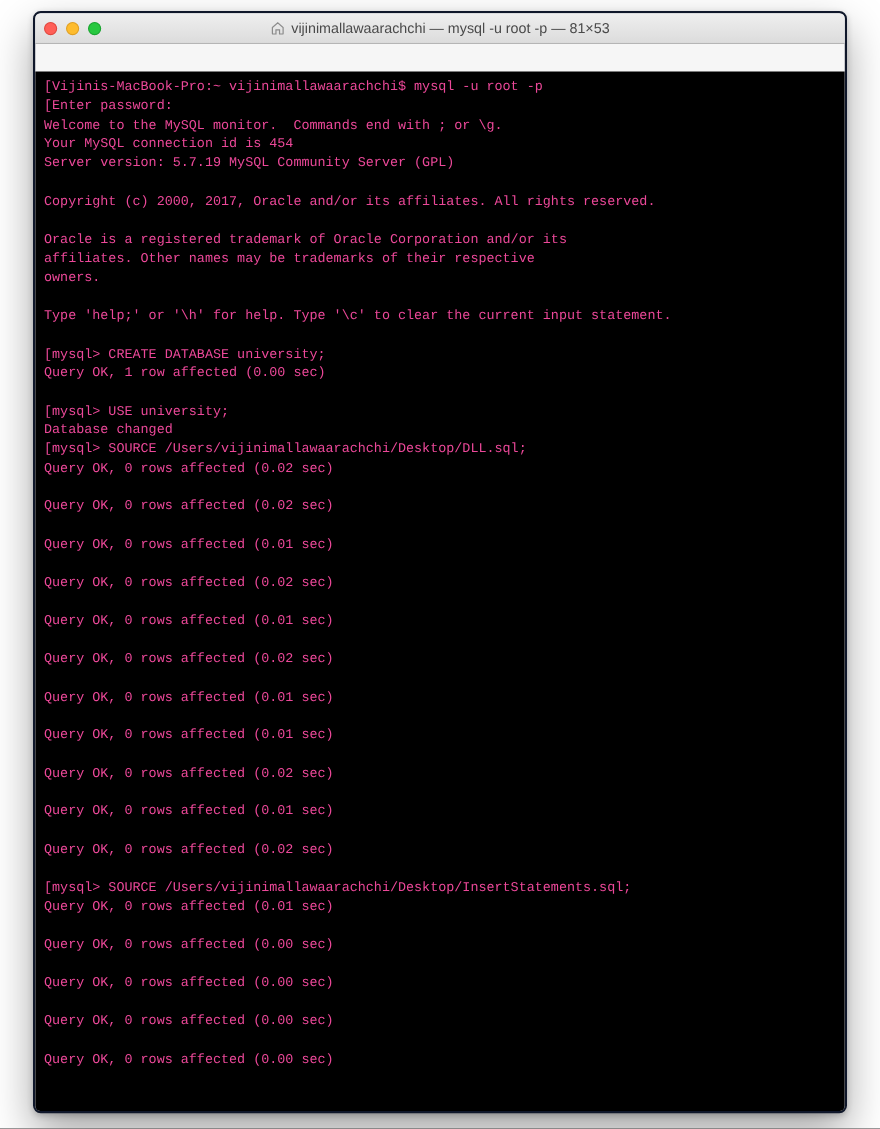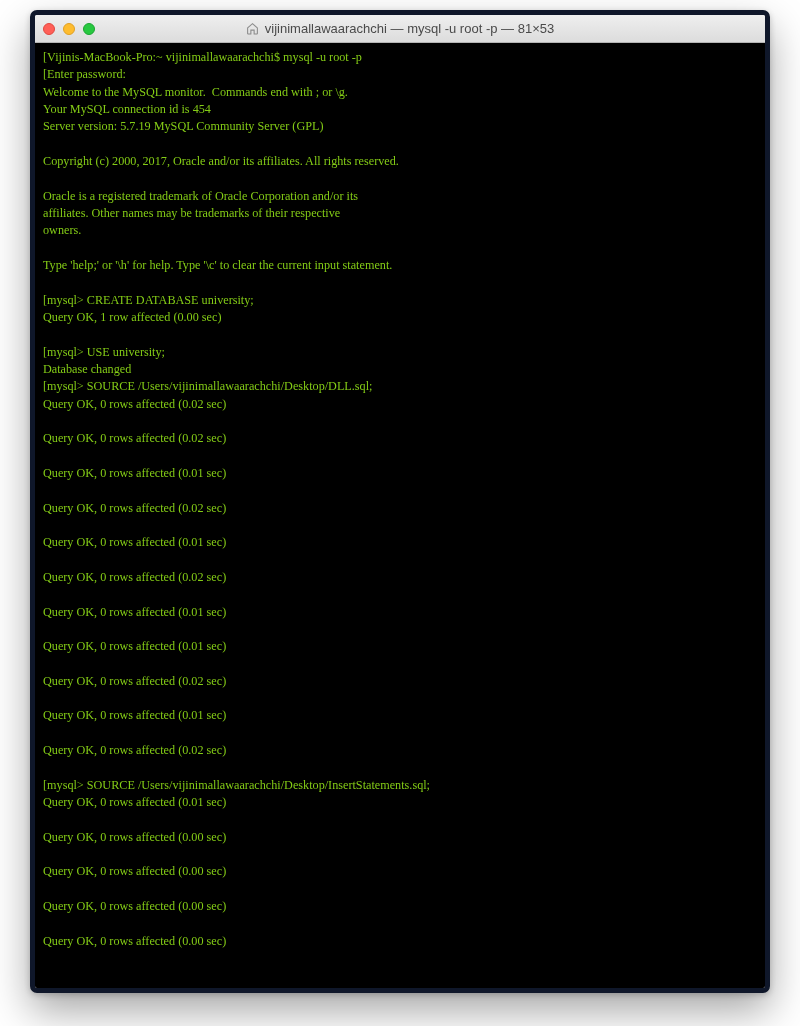--- a/index.html
+++ b/index.html
@@ -9,21 +9,21 @@
       height: 1026px;
       display: flex;
       align-items: flex-start;
       justify-content: center;
       padding-top: 10px;
       font-family: -apple-system, BlinkMacSystemFont, "Helvetica Neue", sans-serif;
     }
     .window {
       width: 740px;
       background: #f6f6f6;
-      border: 5px solid #0f172a;
+      border: 2px solid #0f172a;
       border-radius: 7px;
       box-shadow: 0 18px 40px rgba(0,0,0,0.35), 0 2px 6px rgba(0,0,0,0.2);
       overflow: hidden;
     }
     .titlebar {
       height: 28px;
       background: linear-gradient(#efefef, #dcdcdc);
       border-bottom: 1px solid #b5b5b5;
       display: flex;
       align-items: center;
@@ -43,28 +43,29 @@
       color: #4a4a4a;
       display: flex;
       align-items: center;
       justify-content: center;
       gap: 6px;
       pointer-events: none;
     }
     .home-icon { width: 13px; height: 13px; opacity: 0.7; }
     .terminal {
       background: #000;
-      color: #84cc16;
-      font-family: Liberation Serif, serif;
+      color: #ec4899;
+      font-family: Liberation Mono, monospace;
       font-size: 12.2px;
       line-height: 1.42;
       padding: 6px 8px 10px 8px;
       min-height: 945px;
       white-space: pre-wrap;
       word-break: break-word;
+      margin-top: 25px;
     }
     .line { display: block; }
   </style>
 </head>
 <body>
 
 <div class="window">
   <div class="titlebar">
     <div class="traffic-lights">
       <div class="tl red"></div>

